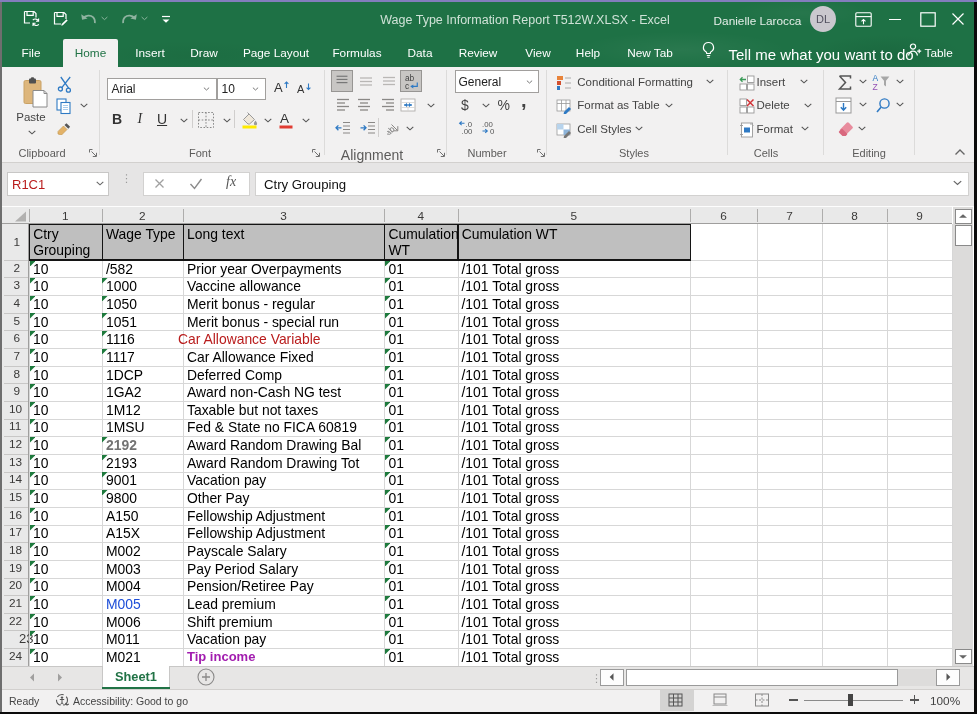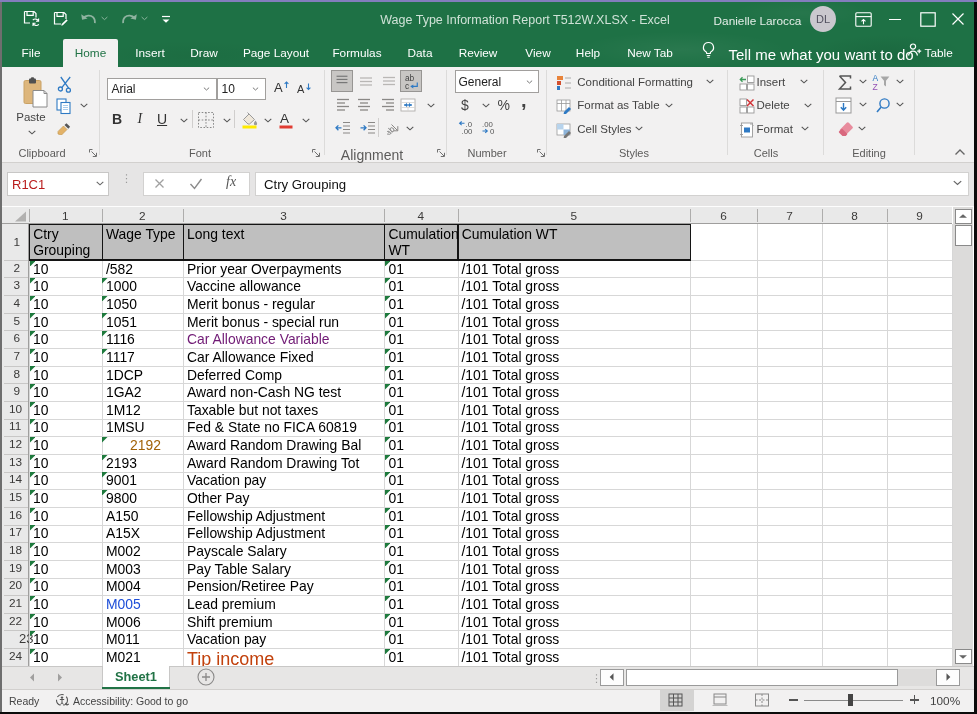--- a/index.html
+++ b/index.html
@@ -752,21 +752,21 @@
     <svg width="5.5" height="5.5" viewBox="0 0 6 6">
       <path d="M0 0h6L0 6z" fill="#1e7a3d"></path>
     </svg>
   </div>
 <div class="a" style="left:106px;top:331.22499999999997px;font-size:13.9px;color:#000;font-weight:400;white-space:nowrap;">1116</div>
 <div class="a" style="left:102.3px;top:331.09999999999997px">
     <svg width="5.5" height="5.5" viewBox="0 0 6 6">
       <path d="M0 0h6L0 6z" fill="#1e7a3d"></path>
     </svg>
   </div>
-<div class="a" style="left:187px;top:331.22499999999997px;font-size:13.9px;color:#701a75;font-weight:400;white-space:nowrap;">Car Allowance Variable</div>
+<div class="a" style="left:178px;top:331.22499999999997px;font-size:13.9px;color:#b91c1c;font-weight:400;white-space:nowrap;">Car Allowance Variable</div>
 <div class="a" style="left:388.5px;top:331.22499999999997px;font-size:13.9px;color:#000;font-weight:400;white-space:nowrap;">01</div>
 <div class="a" style="left:384.7px;top:331.09999999999997px">
     <svg width="5.5" height="5.5" viewBox="0 0 6 6">
       <path d="M0 0h6L0 6z" fill="#1e7a3d"></path>
     </svg>
   </div>
 <div class="a" style="left:461.5px;top:331.22499999999997px;font-size:13.9px;color:#000;font-weight:400;white-space:nowrap;">/101 Total gross</div>
 <div class="a" style="left:33px;top:348.875px;font-size:13.9px;color:#000;font-weight:400;white-space:nowrap;">10</div>
 <div class="a" style="left:29.5px;top:348.75px">
     <svg width="5.5" height="5.5" viewBox="0 0 6 6">
@@ -846,21 +846,21 @@
       <path d="M0 0h6L0 6z" fill="#1e7a3d"></path>
     </svg>
   </div>
 <div class="a" style="left:461.5px;top:419.47499999999997px;font-size:13.9px;color:#000;font-weight:400;white-space:nowrap;">/101 Total gross</div>
 <div class="a" style="left:33px;top:437.125px;font-size:13.9px;color:#000;font-weight:400;white-space:nowrap;">10</div>
 <div class="a" style="left:29.5px;top:437.0px">
     <svg width="5.5" height="5.5" viewBox="0 0 6 6">
       <path d="M0 0h6L0 6z" fill="#1e7a3d"></path>
     </svg>
   </div>
-<div class="a" style="left:106px;top:437.125px;font-size:13.9px;color:#a16207;font-weight:400;white-space:nowrap;margin-left:24px;">2192</div>
+<div class="a" style="left:106px;top:437.125px;font-size:13.9px;color:#737373;font-weight:700;white-space:nowrap;">2192</div>
 <div class="a" style="left:102.3px;top:437.0px">
     <svg width="5.5" height="5.5" viewBox="0 0 6 6">
       <path d="M0 0h6L0 6z" fill="#1e7a3d"></path>
     </svg>
   </div>
 <div class="a" style="left:187px;top:437.125px;font-size:13.9px;color:#000;font-weight:400;white-space:nowrap;">Award Random Drawing Bal</div>
 <div class="a" style="left:388.5px;top:437.125px;font-size:13.9px;color:#000;font-weight:400;white-space:nowrap;">01</div>
 <div class="a" style="left:384.7px;top:437.0px">
     <svg width="5.5" height="5.5" viewBox="0 0 6 6">
       <path d="M0 0h6L0 6z" fill="#1e7a3d"></path>
@@ -972,21 +972,21 @@
     </svg>
   </div>
 <div class="a" style="left:461.5px;top:543.0250000000001px;font-size:13.9px;color:#000;font-weight:400;white-space:nowrap;">/101 Total gross</div>
 <div class="a" style="left:33px;top:560.675px;font-size:13.9px;color:#000;font-weight:400;white-space:nowrap;">10</div>
 <div class="a" style="left:29.5px;top:560.55px">
     <svg width="5.5" height="5.5" viewBox="0 0 6 6">
       <path d="M0 0h6L0 6z" fill="#1e7a3d"></path>
     </svg>
   </div>
 <div class="a" style="left:106px;top:560.675px;font-size:13.9px;color:#000;font-weight:400;white-space:nowrap;">M003</div>
-<div class="a" style="left:187px;top:560.675px;font-size:13.9px;color:#000;font-weight:400;white-space:nowrap;">Pay Table Salary</div>
+<div class="a" style="left:187px;top:560.675px;font-size:13.9px;color:#000;font-weight:400;white-space:nowrap;">Pay Period Salary</div>
 <div class="a" style="left:388.5px;top:560.675px;font-size:13.9px;color:#000;font-weight:400;white-space:nowrap;">01</div>
 <div class="a" style="left:384.7px;top:560.55px">
     <svg width="5.5" height="5.5" viewBox="0 0 6 6">
       <path d="M0 0h6L0 6z" fill="#1e7a3d"></path>
     </svg>
   </div>
 <div class="a" style="left:461.5px;top:560.675px;font-size:13.9px;color:#000;font-weight:400;white-space:nowrap;">/101 Total gross</div>
 <div class="a" style="left:33px;top:578.325px;font-size:13.9px;color:#000;font-weight:400;white-space:nowrap;">10</div>
 <div class="a" style="left:29.5px;top:578.2px">
     <svg width="5.5" height="5.5" viewBox="0 0 6 6">
@@ -1047,21 +1047,21 @@
     </svg>
   </div>
 <div class="a" style="left:461.5px;top:631.2750000000001px;font-size:13.9px;color:#000;font-weight:400;white-space:nowrap;">/101 Total gross</div>
 <div class="a" style="left:33px;top:648.925px;font-size:13.9px;color:#000;font-weight:400;white-space:nowrap;">10</div>
 <div class="a" style="left:29.5px;top:648.8px">
     <svg width="5.5" height="5.5" viewBox="0 0 6 6">
       <path d="M0 0h6L0 6z" fill="#1e7a3d"></path>
     </svg>
   </div>
 <div class="a" style="left:106px;top:648.925px;font-size:13.9px;color:#000;font-weight:400;white-space:nowrap;">M021</div>
-<div class="a" style="left:187px;top:648.925px;font-size:18px;color:#c2410c;font-weight:400;white-space:nowrap;">Tip income</div>
+<div class="a" style="left:187px;top:648.925px;font-size:13px;color:#a21caf;font-weight:700;white-space:nowrap;">Tip income</div>
 <div class="a" style="left:388.5px;top:648.925px;font-size:13.9px;color:#000;font-weight:400;white-space:nowrap;">01</div>
 <div class="a" style="left:384.7px;top:648.8px">
     <svg width="5.5" height="5.5" viewBox="0 0 6 6">
       <path d="M0 0h6L0 6z" fill="#1e7a3d"></path>
     </svg>
   </div>
 <div class="a" style="left:461.5px;top:648.925px;font-size:13.9px;color:#000;font-weight:400;white-space:nowrap;">/101 Total gross</div>
 <div class="a" style="left:952.8px;top:206.5px;width:20.5px;height:459.25px;background:#dcdbda"></div>
 <div class="a" style="left:955.3px;top:208.8px;width:16.3px;height:15.3px;background:#fff;border:1px solid #8a8a8a;box-sizing:border-box">
     <svg width="14" height="13" viewBox="0 0 14 13">

